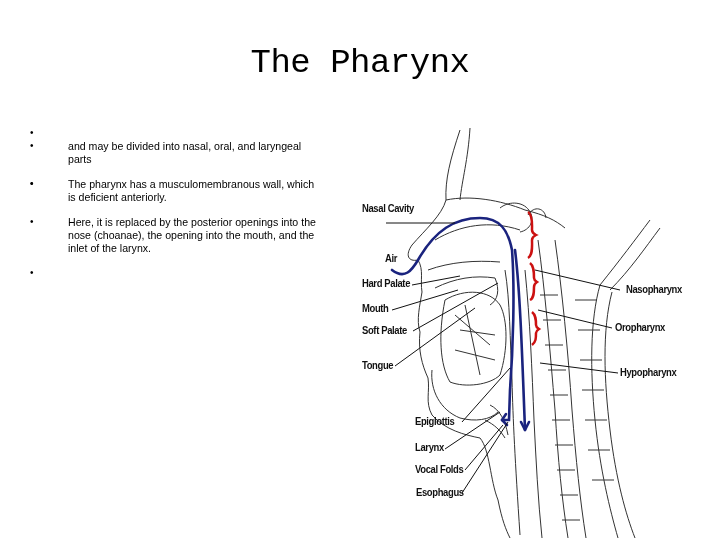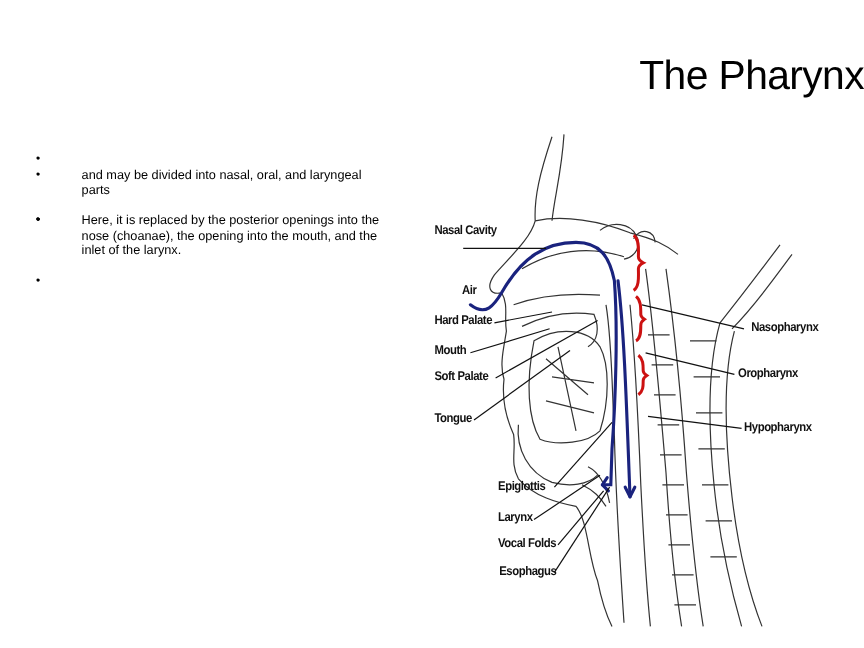--- a/index.html
+++ b/index.html
@@ -1,38 +1,38 @@
 <!DOCTYPE html>
 <html><head>
   <meta charset="utf-8">
   <style>
     html, body { margin: 0; padding: 0; background: #ffffff; }
     body { width: 720px; height: 540px; position: relative; overflow: hidden;
            font-family: "Liberation Sans", "DejaVu Sans", sans-serif; color: #000; }
 
     .slide-title {
-      position: absolute; left: 0; top: 44px; width: 720px; text-align: right;
-      font-family: Liberation Sans, sans-serif;
+      position: absolute; left: 0; top: 44px; width: 720px; text-align: center;
+      font-family: Liberation Mono, monospace;
       font-size: 34px; font-weight: normal; letter-spacing: -0.5px; color: #000;
     }
 
     .bullet-list {
       position: absolute; left: 30px; top: 127px; width: 290px;
       margin: 0; padding: 0; list-style: none;
     }
     .bullet-item {
       position: relative; padding-left: 38px; margin-bottom: 13px;
       font-size: 10.6px; line-height: 12.6px; color: #000;
     }
     .bullet-dot {
       position: absolute; left: 0; top: 0; font-size: 10px;
     }
 
     .diagram {
-      position: absolute; left: 350px; top: 104px; width: 370px; height: 420px;
+      position: absolute; left: 350px; top: 120px; width: 370px; height: 420px;
     }
     .diagram svg { position: absolute; left: 0; top: 0; }
     .label {
       position: absolute; font-family: "Liberation Sans", sans-serif;
       font-weight: bold; font-size: 10.5px; letter-spacing: -0.4px;
       color: #111; white-space: nowrap; transform: scaleX(0.9); transform-origin: left center;
     }
   </style>
 </head>
 <body>
@@ -46,20 +46,21 @@
     </li>
     <li class="bullet-item">
       <span class="bullet-dot">•</span>
       <span>and may be divided into nasal, oral, and laryngeal parts</span>
     </li>
     <li class="bullet-item">
       <span class="bullet-dot">•</span>
     </li>
     <li class="bullet-item">
       <span class="bullet-dot">•</span>
+      <span>The pharynx has a musculomembranous wall, which is deficient anteriorly.</span>
     </li>
     <li class="bullet-item">
       <span class="bullet-dot">•</span>
       <span>Here, it is replaced by the posterior openings into the nose (choanae), the opening into the mouth, and the inlet of the larynx.</span>
     </li>
     <li class="bullet-item">
       <span class="bullet-dot">•</span>
     </li>
   </ul>
 

